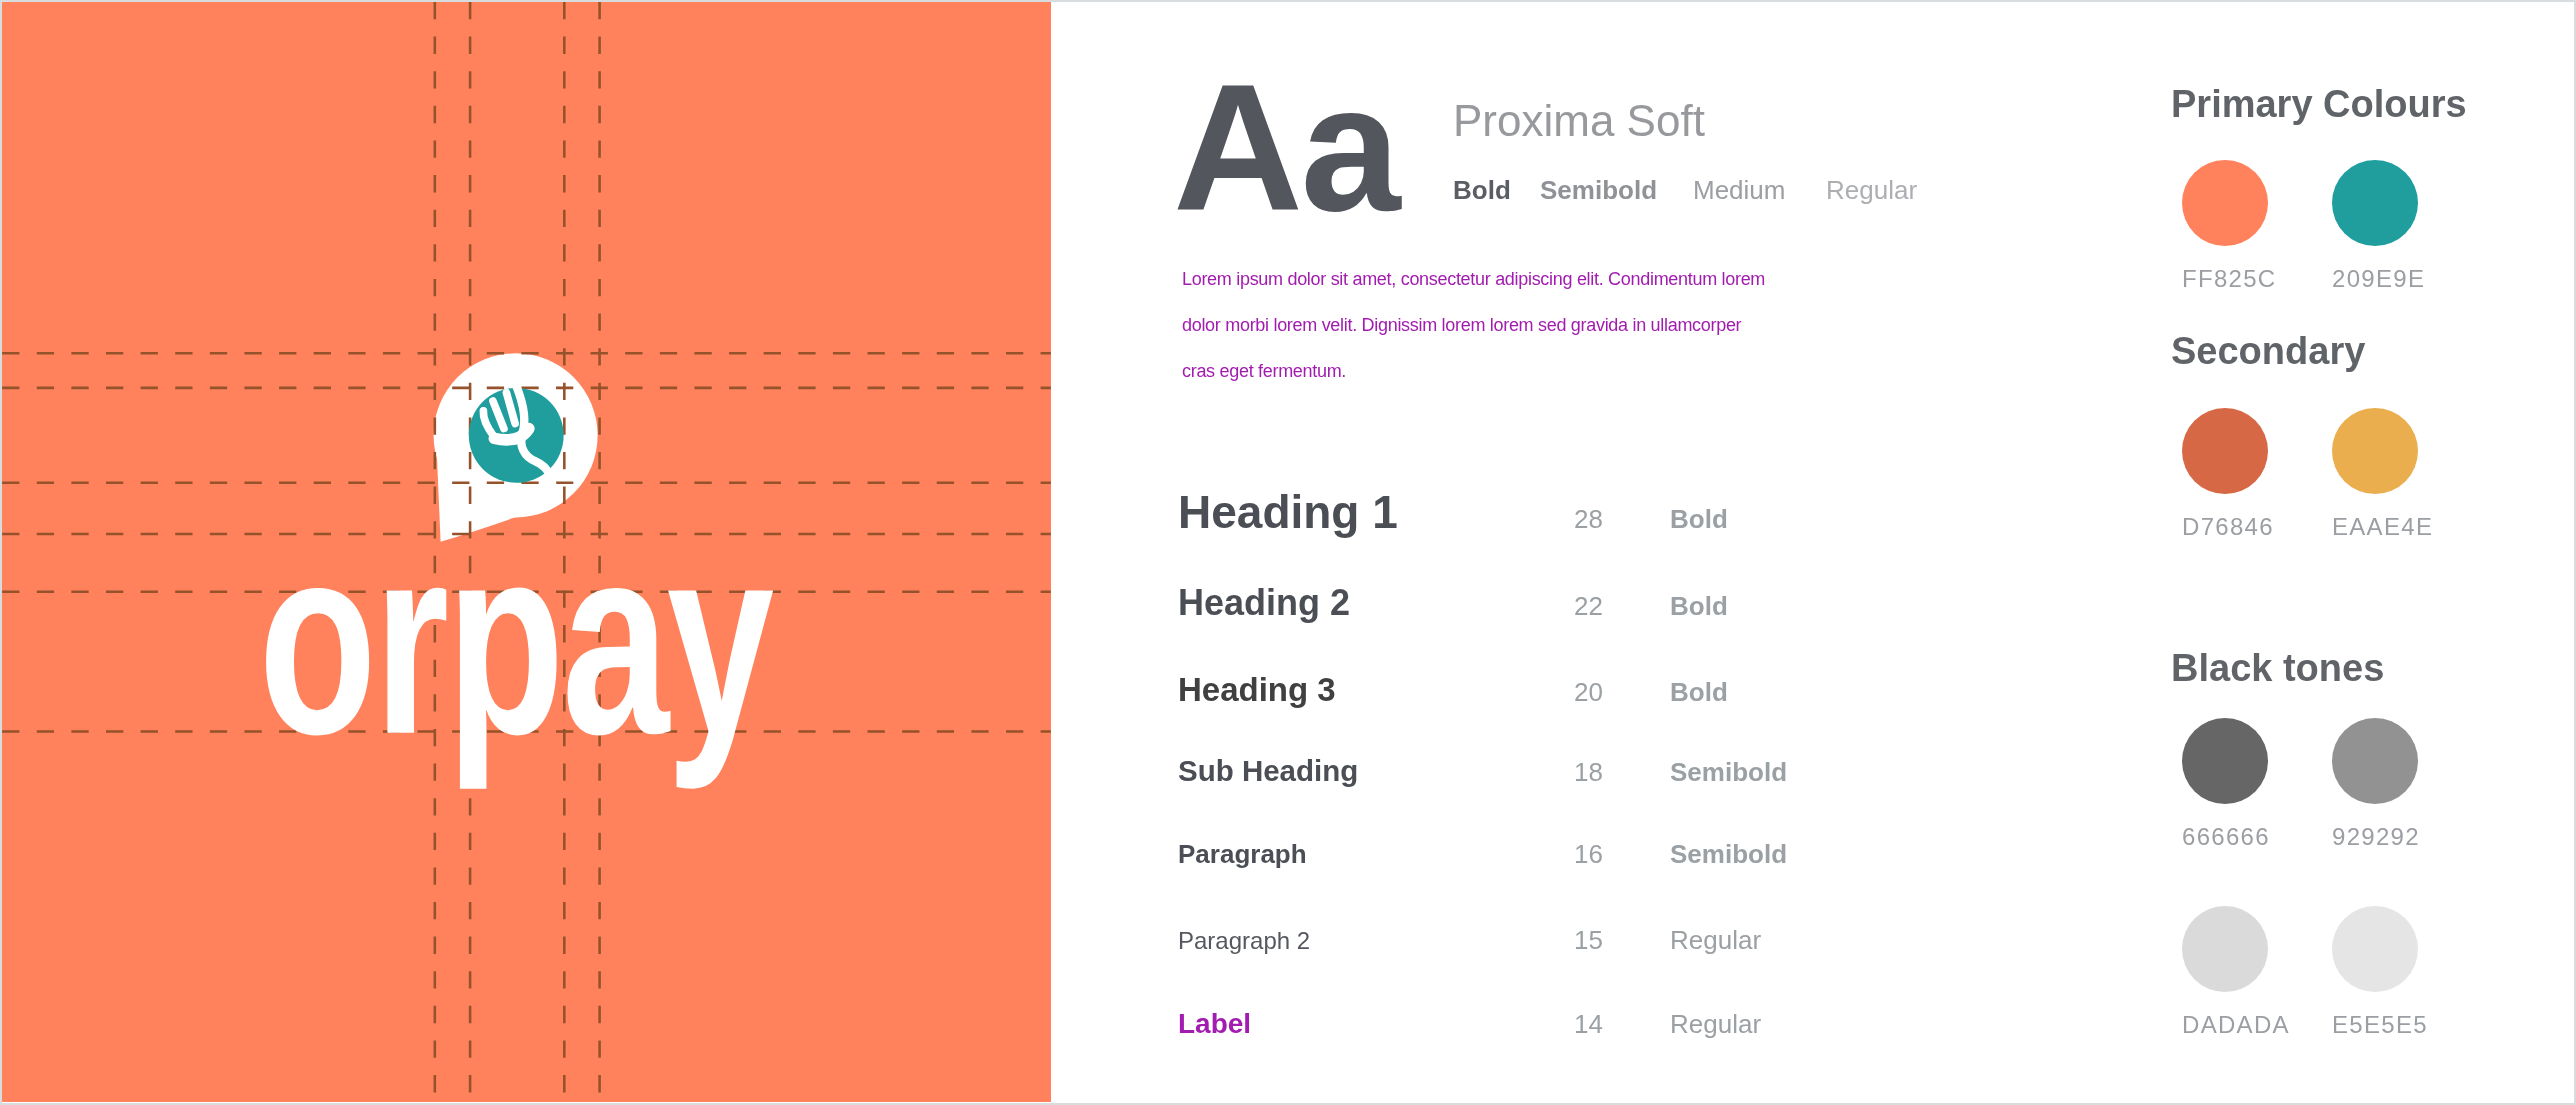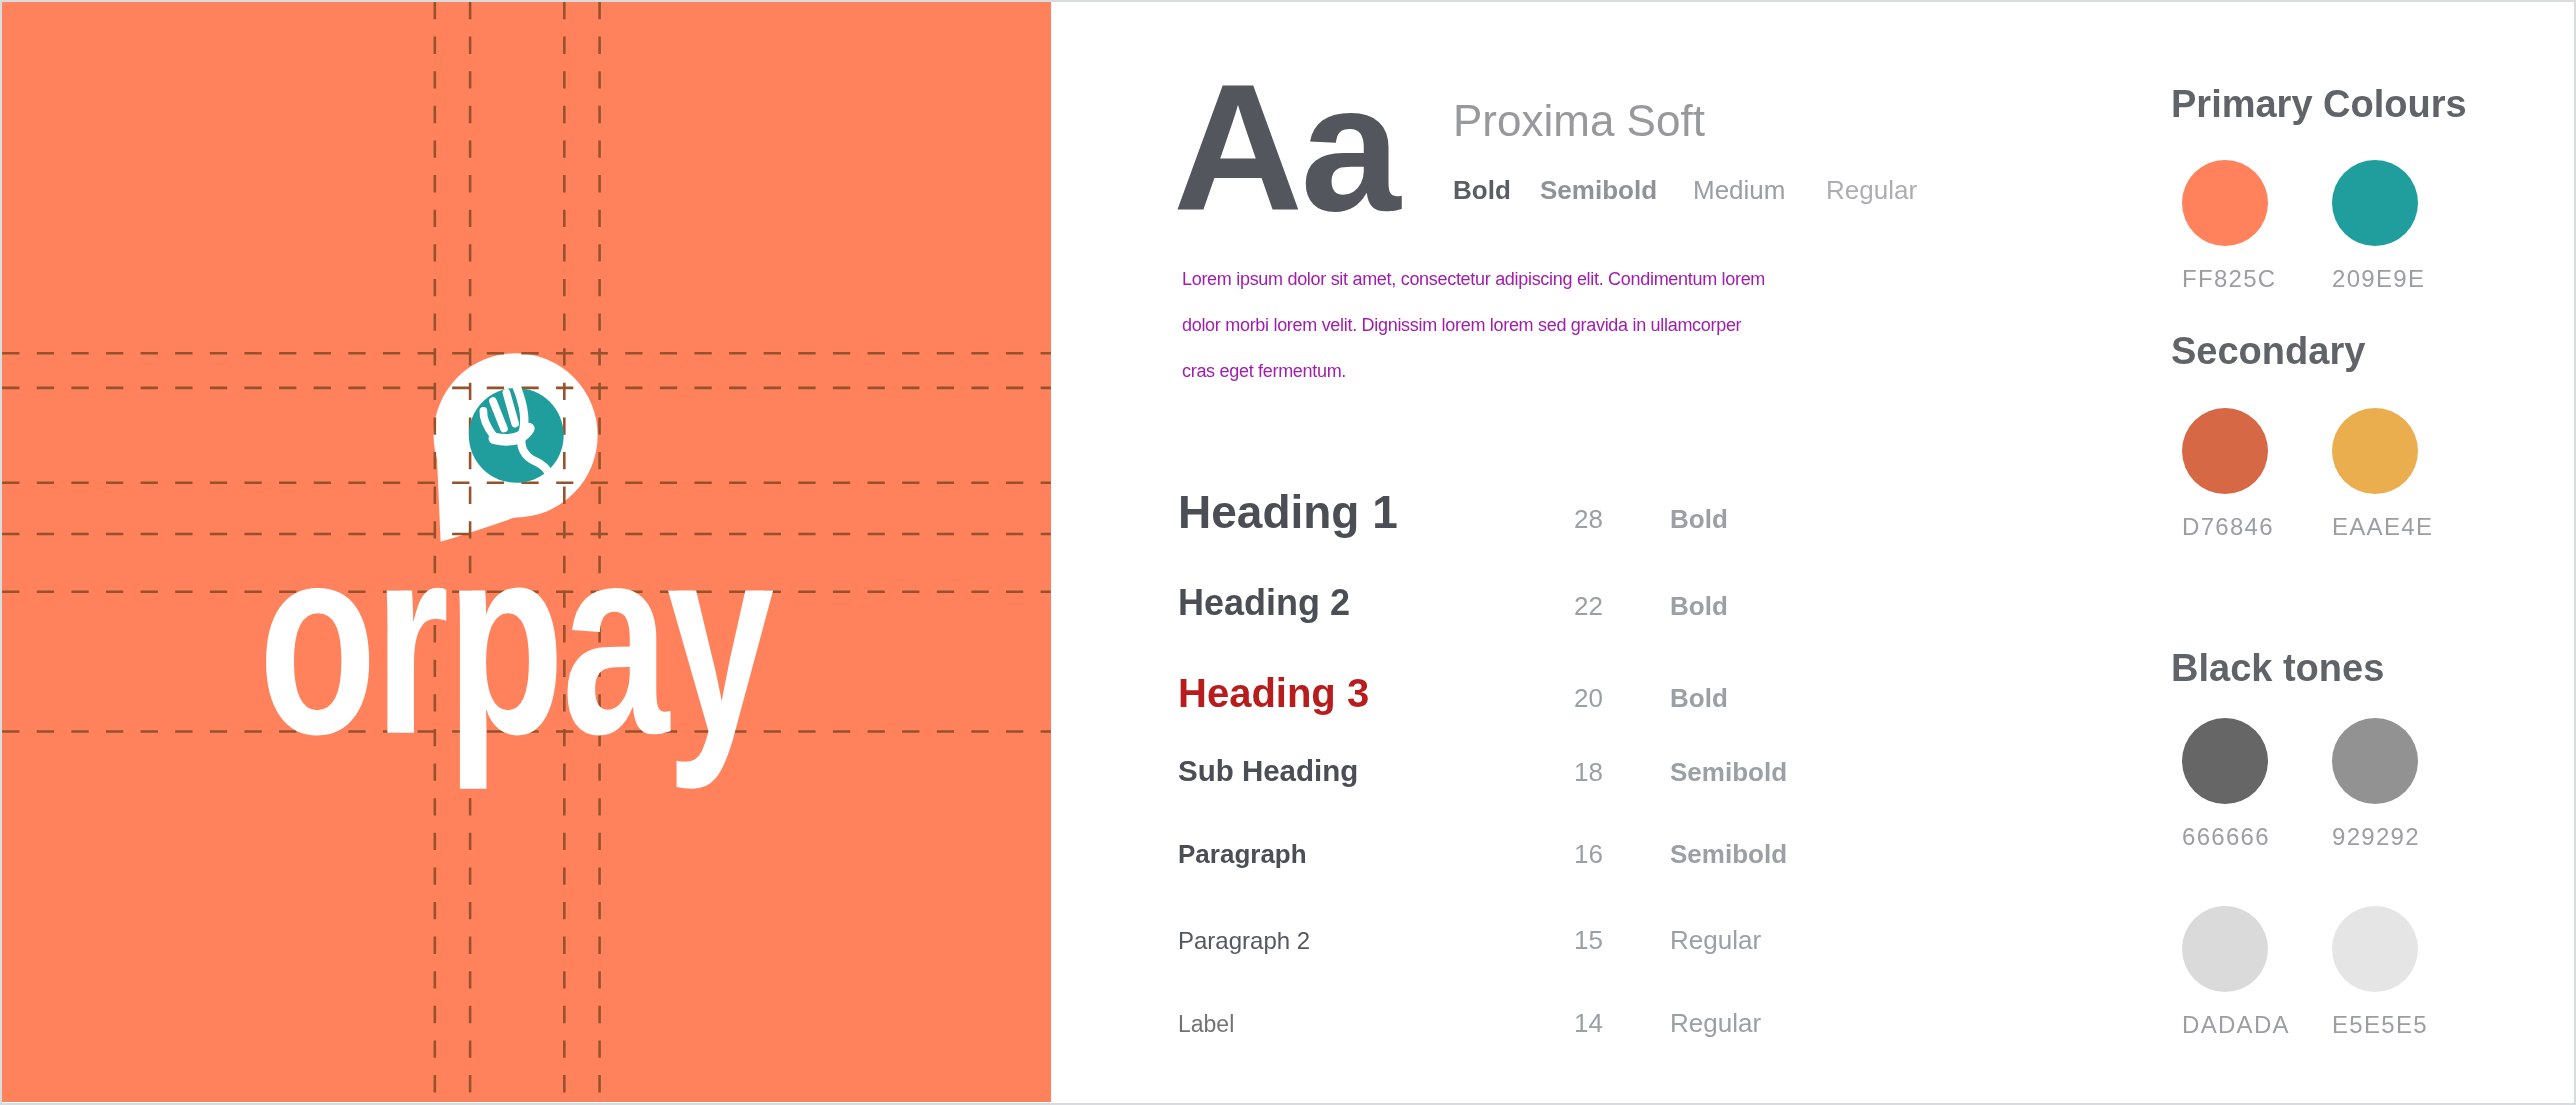--- a/index.html
+++ b/index.html
@@ -36,25 +36,25 @@
   .w-regular {left:1824px;top:173px;font-size:26px;color:#ACAEB1;}
   .lorem{left:1180px;top:254px;font-size:18px;line-height:46px;letter-spacing:-0.3px;color:#a21caf;}
   
   .trow{position:absolute;left:1176px;display:flex;align-items:baseline;white-space:nowrap;}
   .trow .tname{width:396px;}
   .trow .tsize{width:96px;font-size:26px;font-weight:400;color:#9BA0A4;}
   .trow .tweight{font-size:26px;color:#9BA0A4;}
   .trow .semib{font-weight:700;}
   .r-h1   {top:483px;}  .r-h1 .tname{font-size:46px;font-weight:700;color:#4B4F55;}
   .r-h2   {top:580px;}  .r-h2 .tname{font-size:36px;font-weight:700;color:#4B4F55;}
-  .r-h3   {top:669px;} .r-h3 .tname{font-size:40px;font-weight:700;color:#b91c1c;}
+  .r-h3   {top:669px;} .r-h3 .tname{font-size:33px;font-weight:700;color:#404040;}
   .r-sub  {top:752px;} .r-sub .tname{font-size:29.5px;font-weight:700;color:#4B4F55;}
   .r-para {top:837px;} .r-para .tname{font-size:26px;font-weight:700;color:#4B4F55;}
   .r-para2{top:923px;} .r-para2 .tname{font-size:24px;font-weight:400;color:#55585E;}
-  .r-label{top:1006px;} .r-label .tname{font-size:23px;font-weight:400;color:#737373;}
+  .r-label{top:1006px;} .r-label .tname{font-size:28px;font-weight:700;color:#a21caf;}
   
   .ptitle{position:absolute;left:2169px;font-size:38px;font-weight:700;color:#606468;white-space:nowrap;}
   .pt-primary{top:81px;} .pt-secondary{top:328px;} .pt-black{top:645px;}
   .swrow{position:absolute;left:2180px;display:flex;gap:64px;}
   .sw-primary{top:158px;} .sw-secondary{top:406px;} .sw-black1{top:716px;} .sw-black2{top:904px;}
   .swatch{display:flex;flex-direction:column;align-items:flex-start;width:86px;}
   .dot{width:86px;height:86px;border-radius:50%;}
   .hex{margin-top:19px;font-size:24px;letter-spacing:1.3px;color:#9B9EA2;white-space:nowrap;}
 </style>
 </head>

